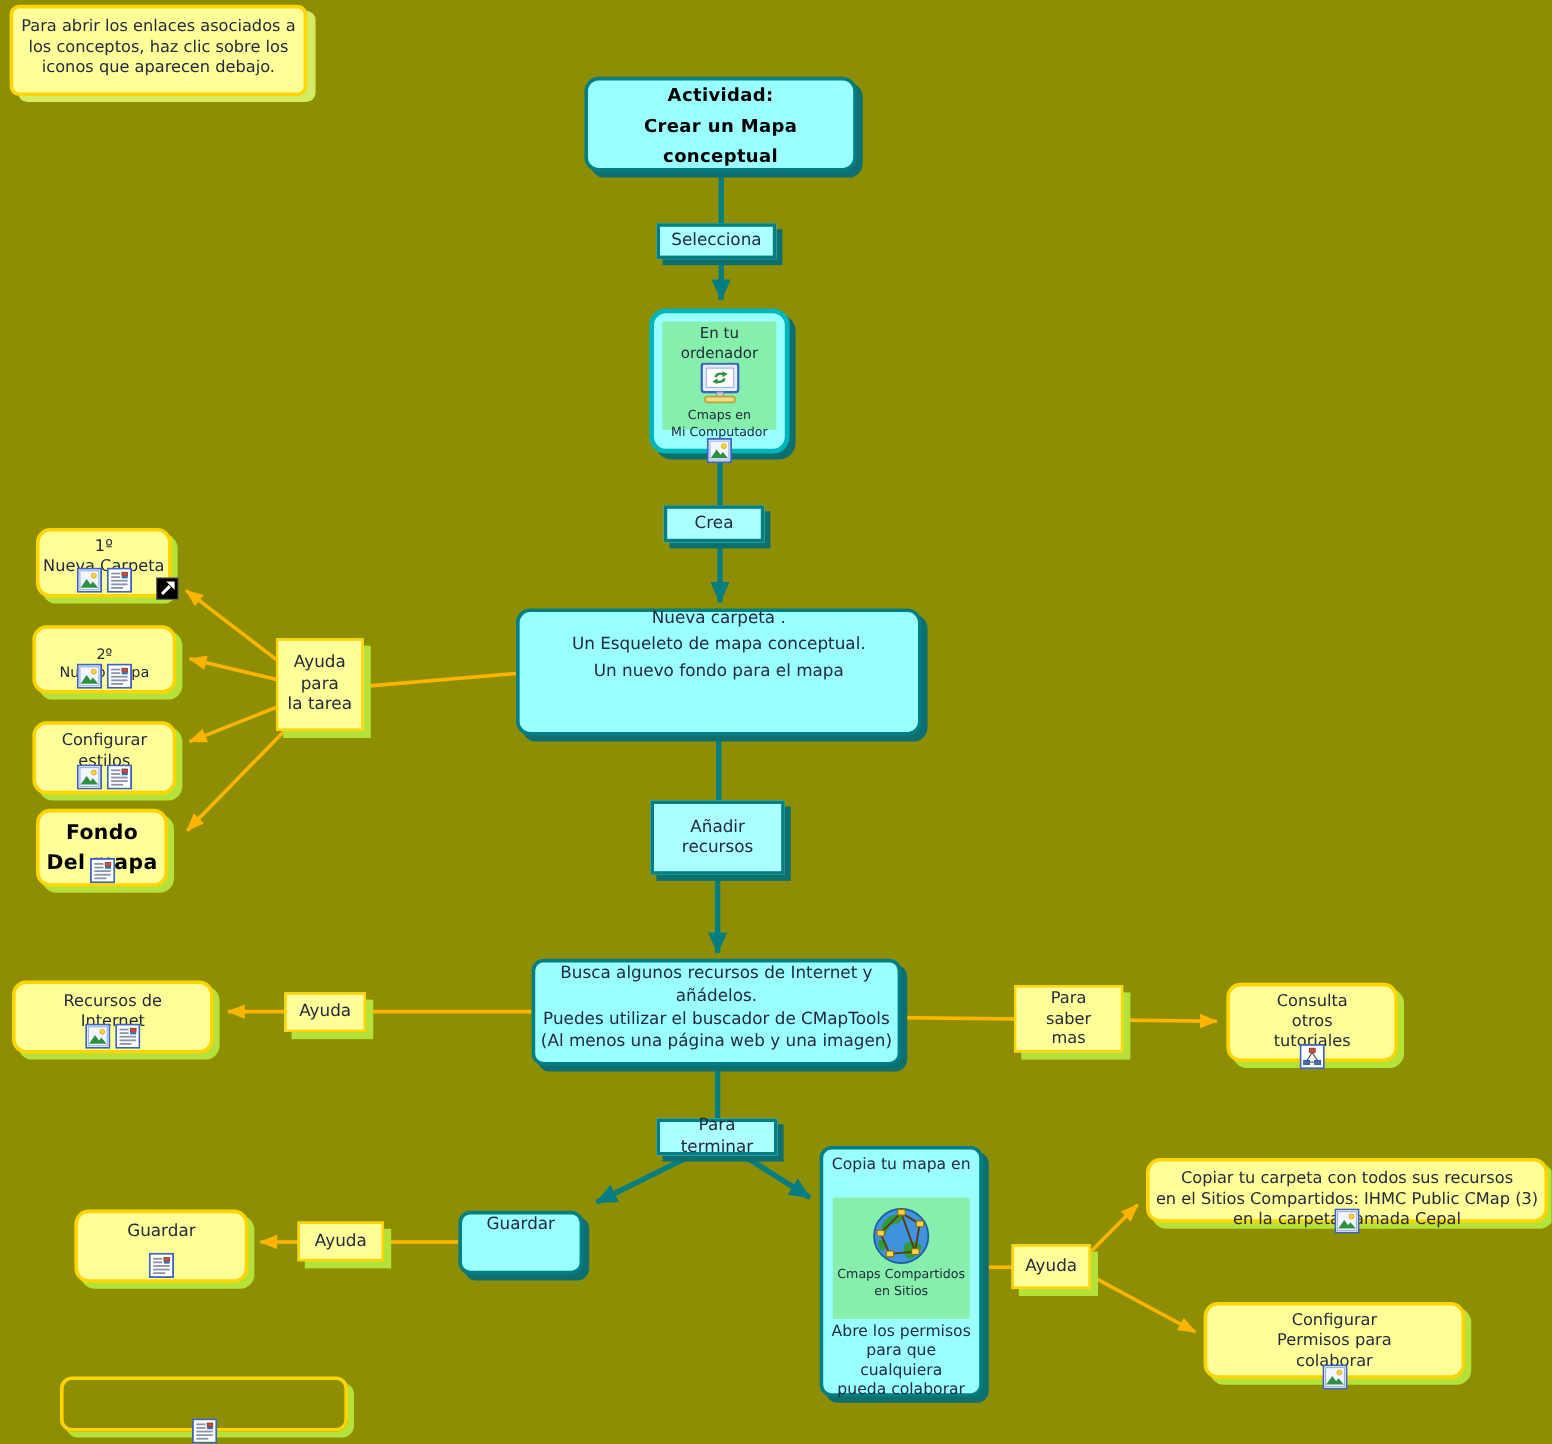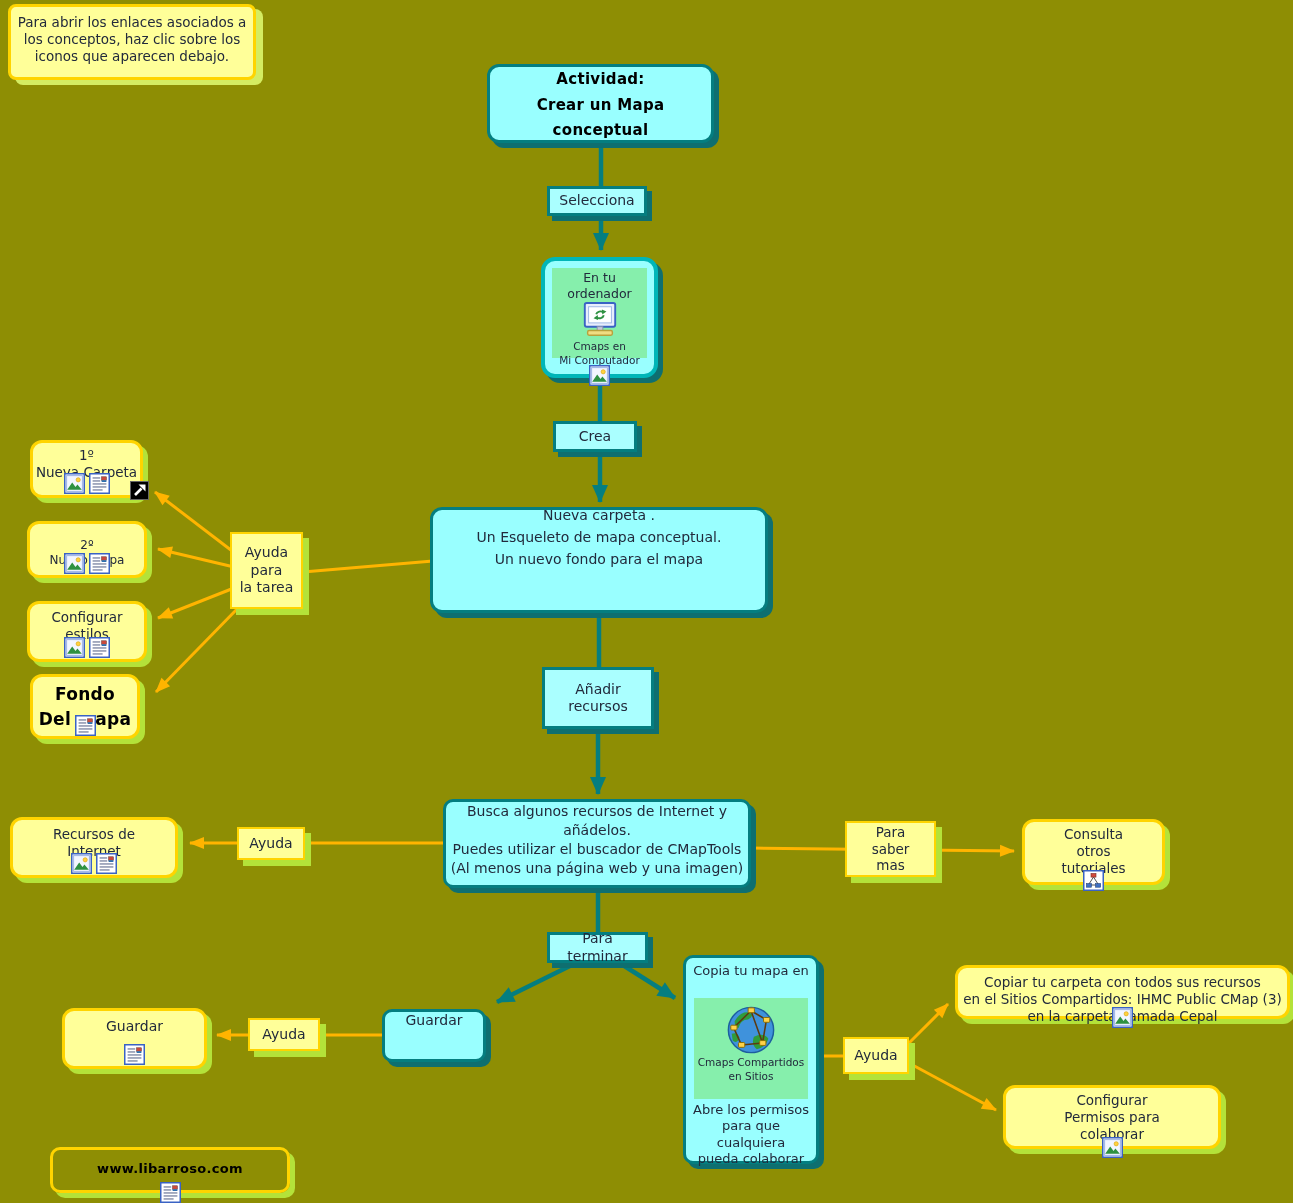--- a/index.html
+++ b/index.html
@@ -333,19 +333,18 @@
 Permisos para
 colaborar</div>
   <div class="iconRow" style="bottom:-12px;">
     <svg class="icon">
         <use href="#ic-image"></use>
       </svg>
   </div>
 </div>
 
 <div class="node yelRound hollow" style="left:50px;top:1147px;width:240px;height:46px;border-radius:10px;">
-  <div class="txt comic" style="font-size:13px;padding-top:11px;">www.libarroso.com</div>
   <div class="iconRow" style="bottom:-13px;">
     <svg class="icon">
         <use href="#ic-doc"></use>
       </svg>
   </div>
 </div>
 
 </body></html>

